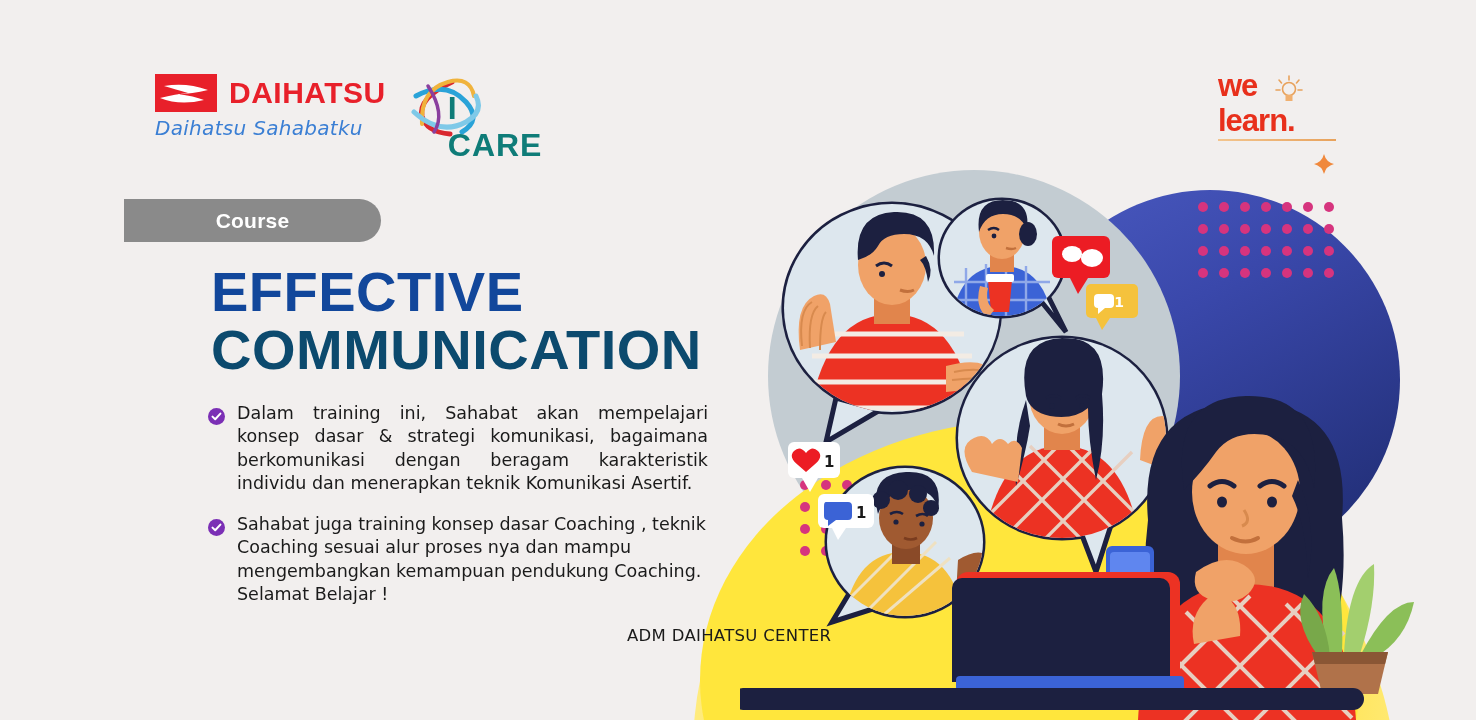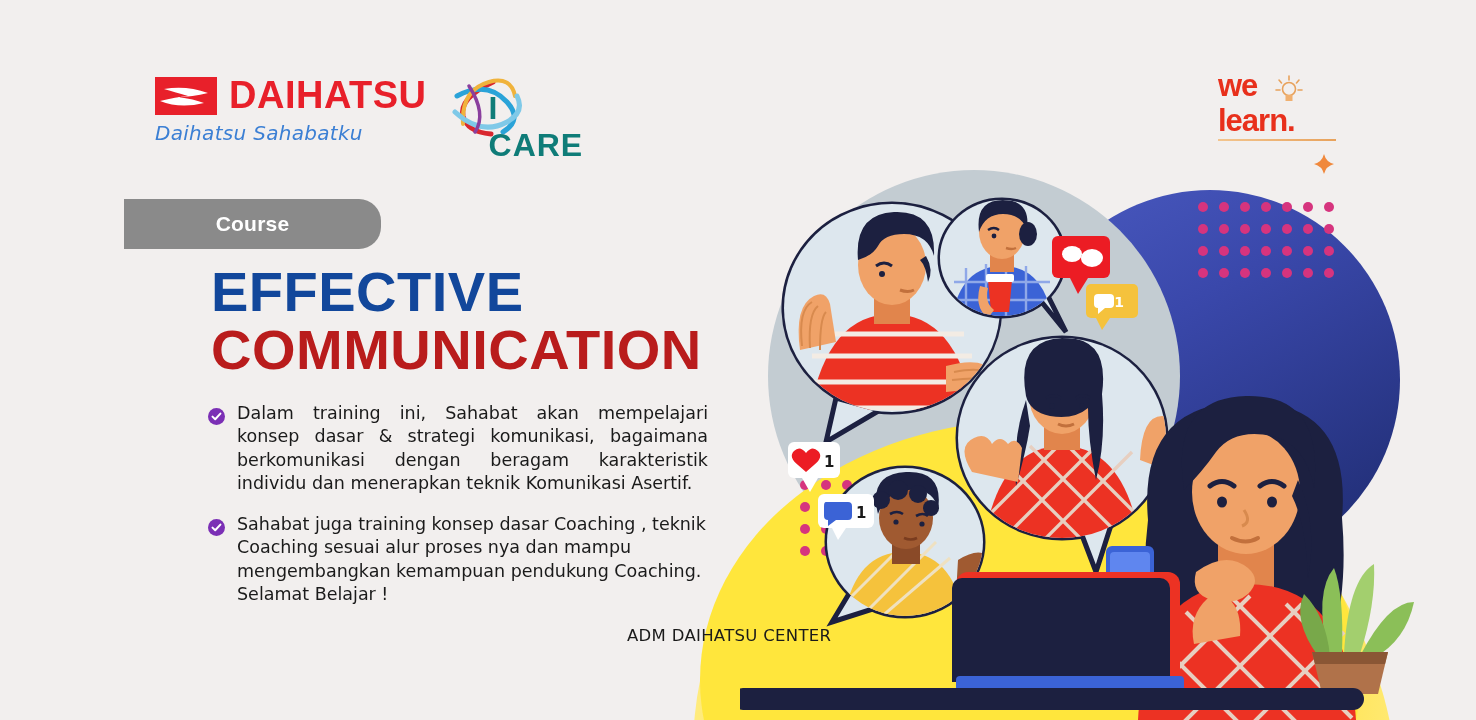--- a/index.html
+++ b/index.html
@@ -32,42 +32,42 @@
 
   
   .dotgrid{position:absolute;}
   .dotgrid i{position:absolute;width:10px;height:10px;border-radius:50%;background:#d6347e;display:block;}
 
   
   .logos{position:absolute;left:155px;top:74px;display:flex;align-items:flex-start;gap:22px;}
   .daihatsu{display:flex;flex-direction:column;align-items:flex-start;}
   .dh-row{display:flex;align-items:center;gap:12px;}
   .dh-mark{width:62px;height:38px;background:#e8202a;display:flex;align-items:center;justify-content:center;}
-  .dh-word{font-weight:bold;font-size:38px;color:#e8202a;letter-spacing:.5px;font-family:"Liberation Sans",sans-serif;text-align:center;}
+  .dh-word{font-weight:bold;font-size:30px;color:#e8202a;letter-spacing:.5px;font-family:"Liberation Sans",sans-serif;text-align:center;}
   .dh-tag{margin-top:4px;font-size:20px;color:#3b7fd4;font-family:"DejaVu Sans",sans-serif;font-style:italic;letter-spacing:.3px;}
   .icare{position:relative;width:140px;height:62px;margin-top:2px;}
   .icare-word{position:absolute;left:40px;top:14px;font-size:32px;font-weight:bold;color:#0f7c78;letter-spacing:1px;}
 
   .welearn{position:absolute;left:1218px;top:72px;width:130px;}
   .wl-line1{display:flex;align-items:flex-start;gap:16px;}
   .wl-text{font-size:31px;font-weight:bold;color:#e8301c;line-height:.92;letter-spacing:-1px;}
   .wl-text2{font-size:31px;font-weight:bold;color:#e8301c;line-height:.95;letter-spacing:-1px;}
   .wl-rule{margin-top:4px;height:2px;background:linear-gradient(90deg,#f3c58e,#e8a25c);width:118px;}
 
   
   .course-pill{
-    position:absolute;left:124px;top:199px;width:257px;height:50px;
+    position:absolute;left:124px;top:199px;width:257px;height:43px;
     background:#8a8a8a;border-radius:0 22px 22px 0;
     display:flex;align-items:center;justify-content:center;
   }
   .course-pill span{color:#ffffff;font-size:21px;font-weight:bold;letter-spacing:.2px;}
 
   .title{position:absolute;left:183px;top:264px;margin-left:28px;}
   .title .l1{font-size:56px;font-weight:bold;color:#12479b;letter-spacing:.5px;line-height:1.0;}
-  .title .l2{font-size:56px;font-weight:bold;color:#b91c1c;letter-spacing:.5px;line-height:1.0;margin-top:2px;}
+  .title .l2{font-size:56px;font-weight:bold;color:#0c4a6e;letter-spacing:.5px;line-height:1.0;margin-top:2px;}
 
   .bullets{position:absolute;left:208px;top:402px;width:500px;}
   .bullet{display:flex;gap:12px;margin-bottom:18px;}
   .bullet .tick{
     flex:0 0 auto;width:17px;height:17px;border-radius:50%;margin-top:6px;
     background:#7b2fb5;display:flex;align-items:center;justify-content:center;
   }
   .bullet .tick svg{display:block;}
   .bullet p{
     margin:0;font-size:17.5px;line-height:1.33;color:#1a1a1a;

